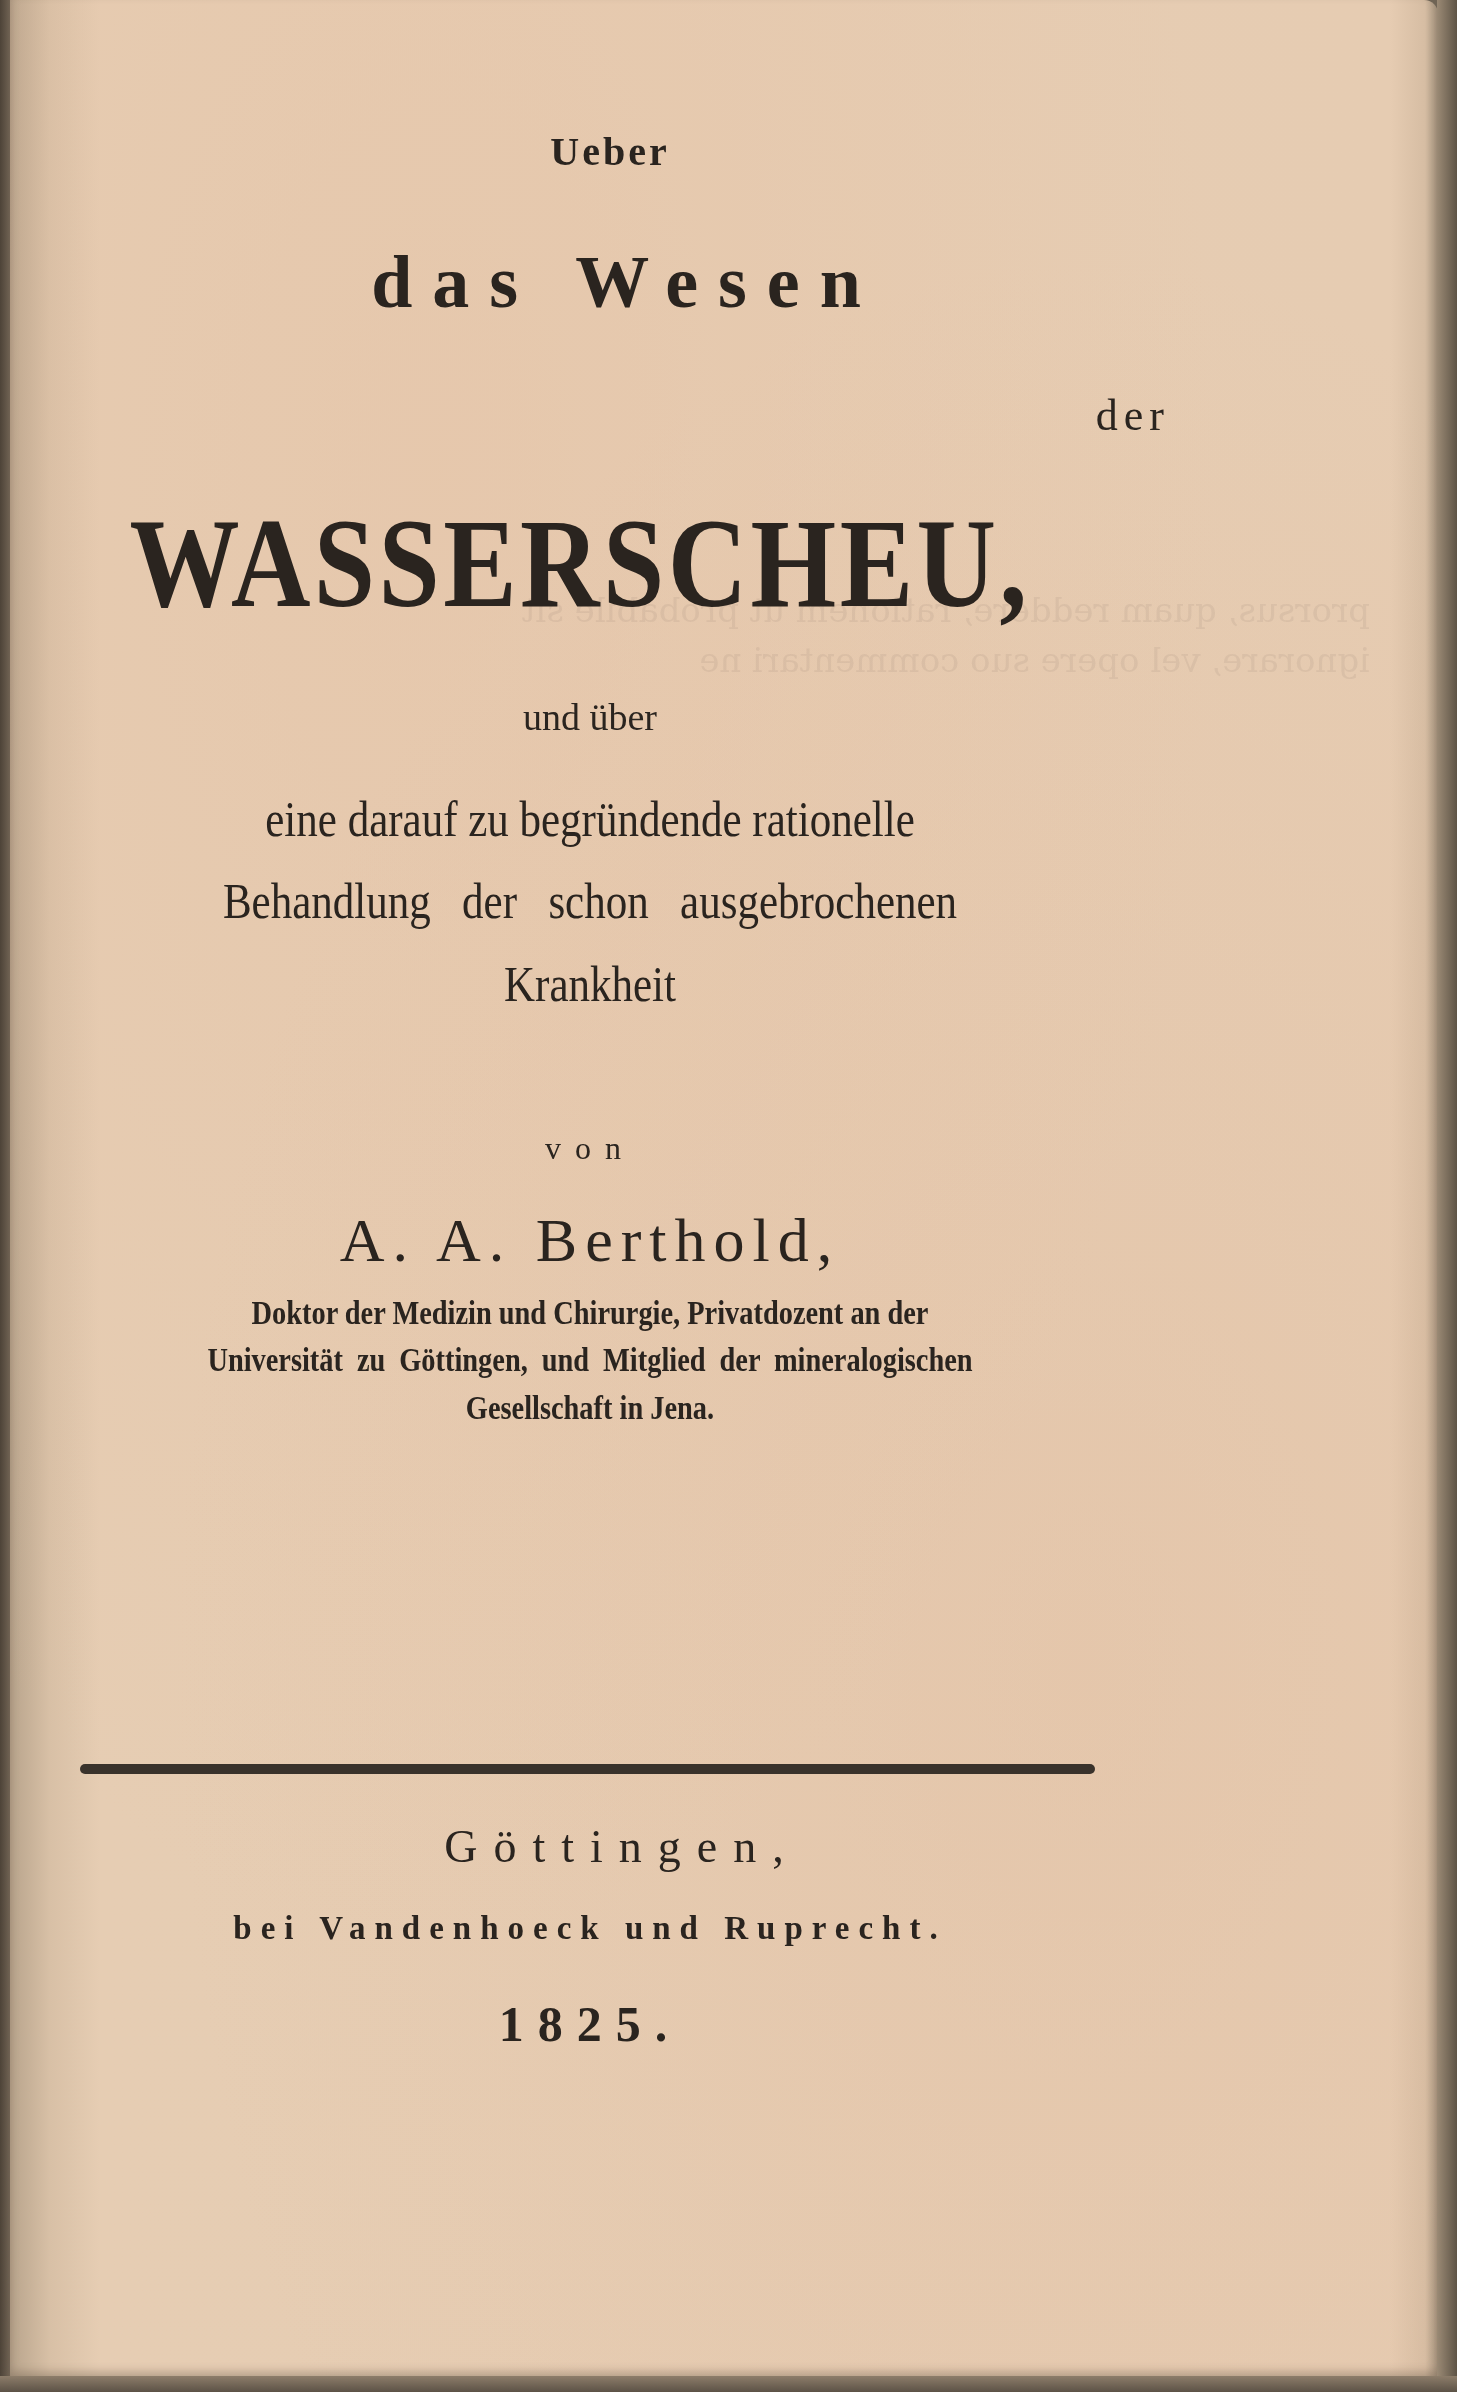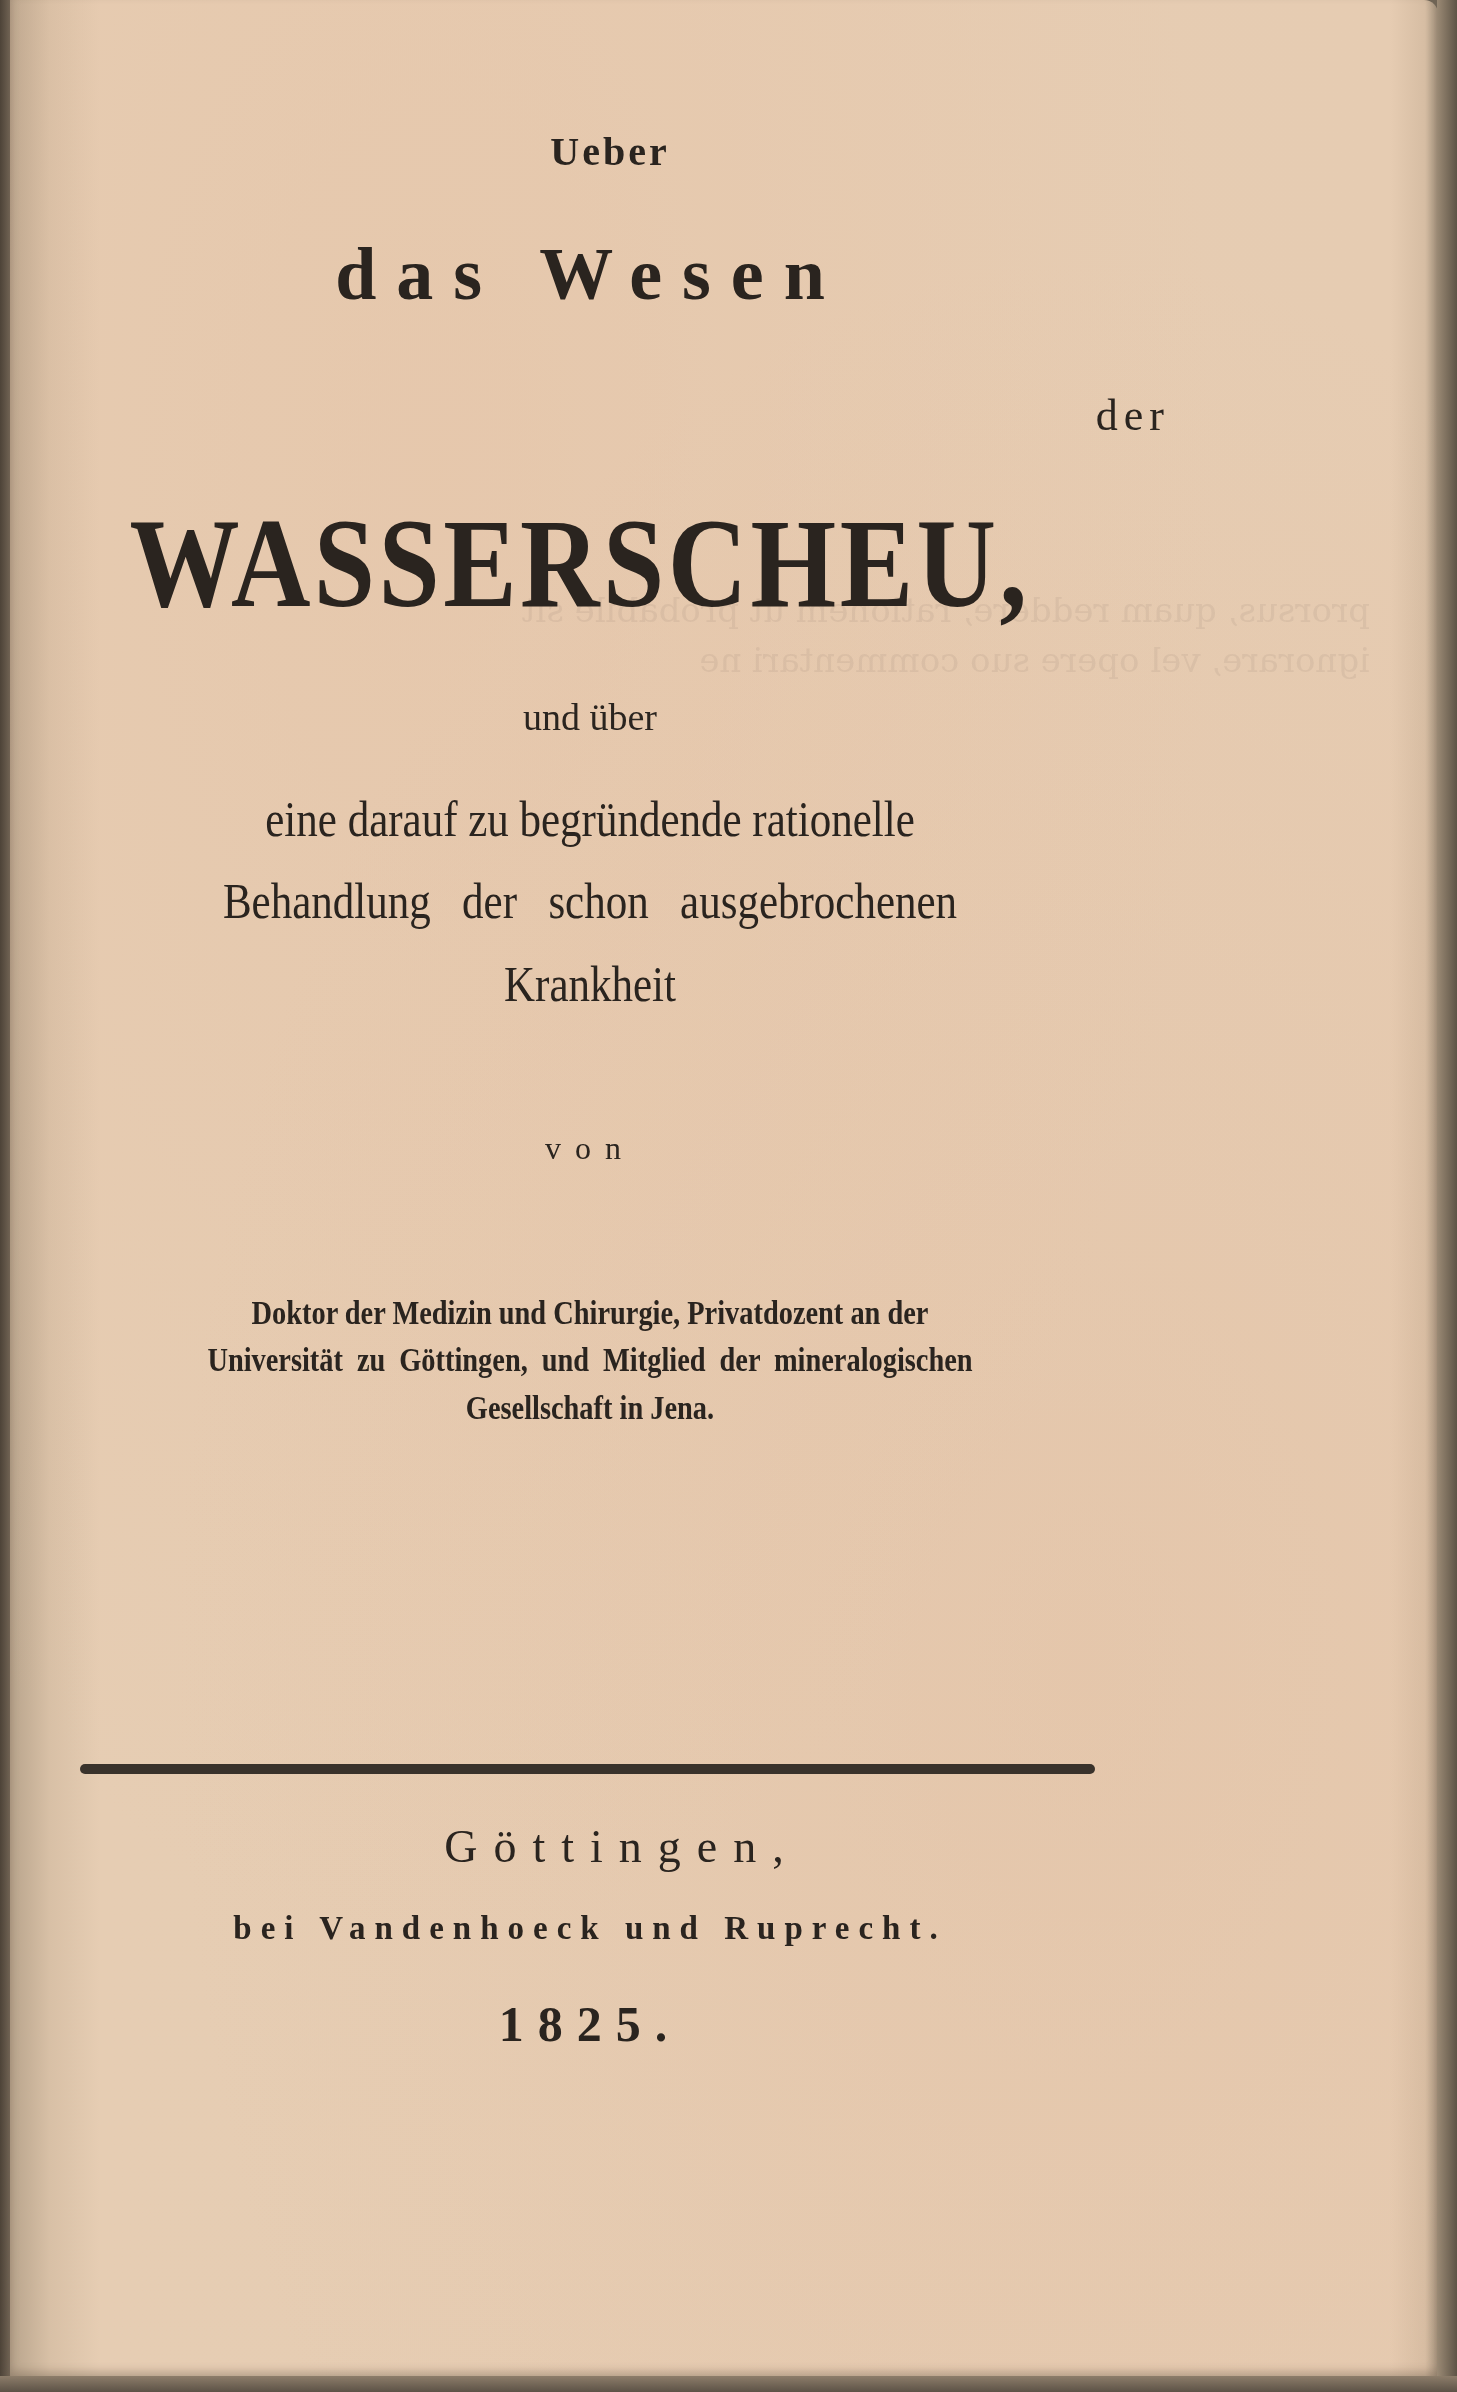--- a/index.html
+++ b/index.html
@@ -29,21 +29,21 @@
   .bottom-edge {
     position:absolute; left:0; bottom:0; width:1457px; height:16px;
     background:linear-gradient(180deg,#8d7d6a,#5c5246);
   }
   .line {
     position:absolute; left:0; width:1160px; text-align:center;
     white-space:nowrap; color:#2a241f;
   }
   .narrow { font-family:"Liberation Serif", "DejaVu Serif", serif; }
   .ueber   { top:128px; font-size:40px; letter-spacing:3px; font-weight:bold;margin-left:20px; }
-  .wesen   { top:232px; font-size:74px; letter-spacing:20px; font-weight:bold; }
+  .wesen   { top:240px; font-size:74px; letter-spacing:20px; font-weight:bold;padding-left:36px; }
   .der     { top:390px; font-size:44px; letter-spacing:6px;text-align:right; }
   .title   { top:490px; font-size:128px; font-weight:bold; letter-spacing:4px; transform:scaleX(0.86); transform-origin:center; left:-10px; }
   .und     { top:695px; font-size:38px; }
   .sub     { font-size:50px; transform:scaleX(0.86); transform-origin:center; }
   .sub1    { top:790px; }
   .sub2    { top:872px; word-spacing:24px; }
   .sub3    { top:955px; }
   .von     { top:1130px; font-size:32px; letter-spacing:14px; }
   .author  { top:1205px; font-size:62px; letter-spacing:8px; }
   .aff     { font-size:33px; font-weight:bold; transform:scaleX(0.86); transform-origin:center; }
@@ -75,20 +75,21 @@
   <div class="line wesen narrow">das Wesen</div>
   <div class="line der narrow">der</div>
   <div class="line title narrow">WASSERSCHEU,</div>
   <div class="line und narrow">und über</div>
 
   <div class="line sub sub1 narrow">eine darauf zu begründende rationelle</div>
   <div class="line sub sub2 narrow">Behandlung der schon ausgebrochenen</div>
   <div class="line sub sub3 narrow">Krankheit</div>
 
   <div class="line von narrow">von</div>
+  <div class="line author narrow">A. A. Berthold,</div>
 
   <div class="line aff aff1 narrow">Doktor der Medizin und Chirurgie, Privatdozent an der</div>
   <div class="line aff aff2 narrow">Universität zu Göttingen, und Mitglied der mineralogischen</div>
   <div class="line aff aff3 narrow">Gesellschaft in Jena.</div>
 
   <div class="rule"></div>
 
   <div class="line city narrow">Göttingen,</div>
   <div class="line pub narrow">bei Vandenhoeck und Ruprecht.</div>
   <div class="line year narrow">1825.</div>

